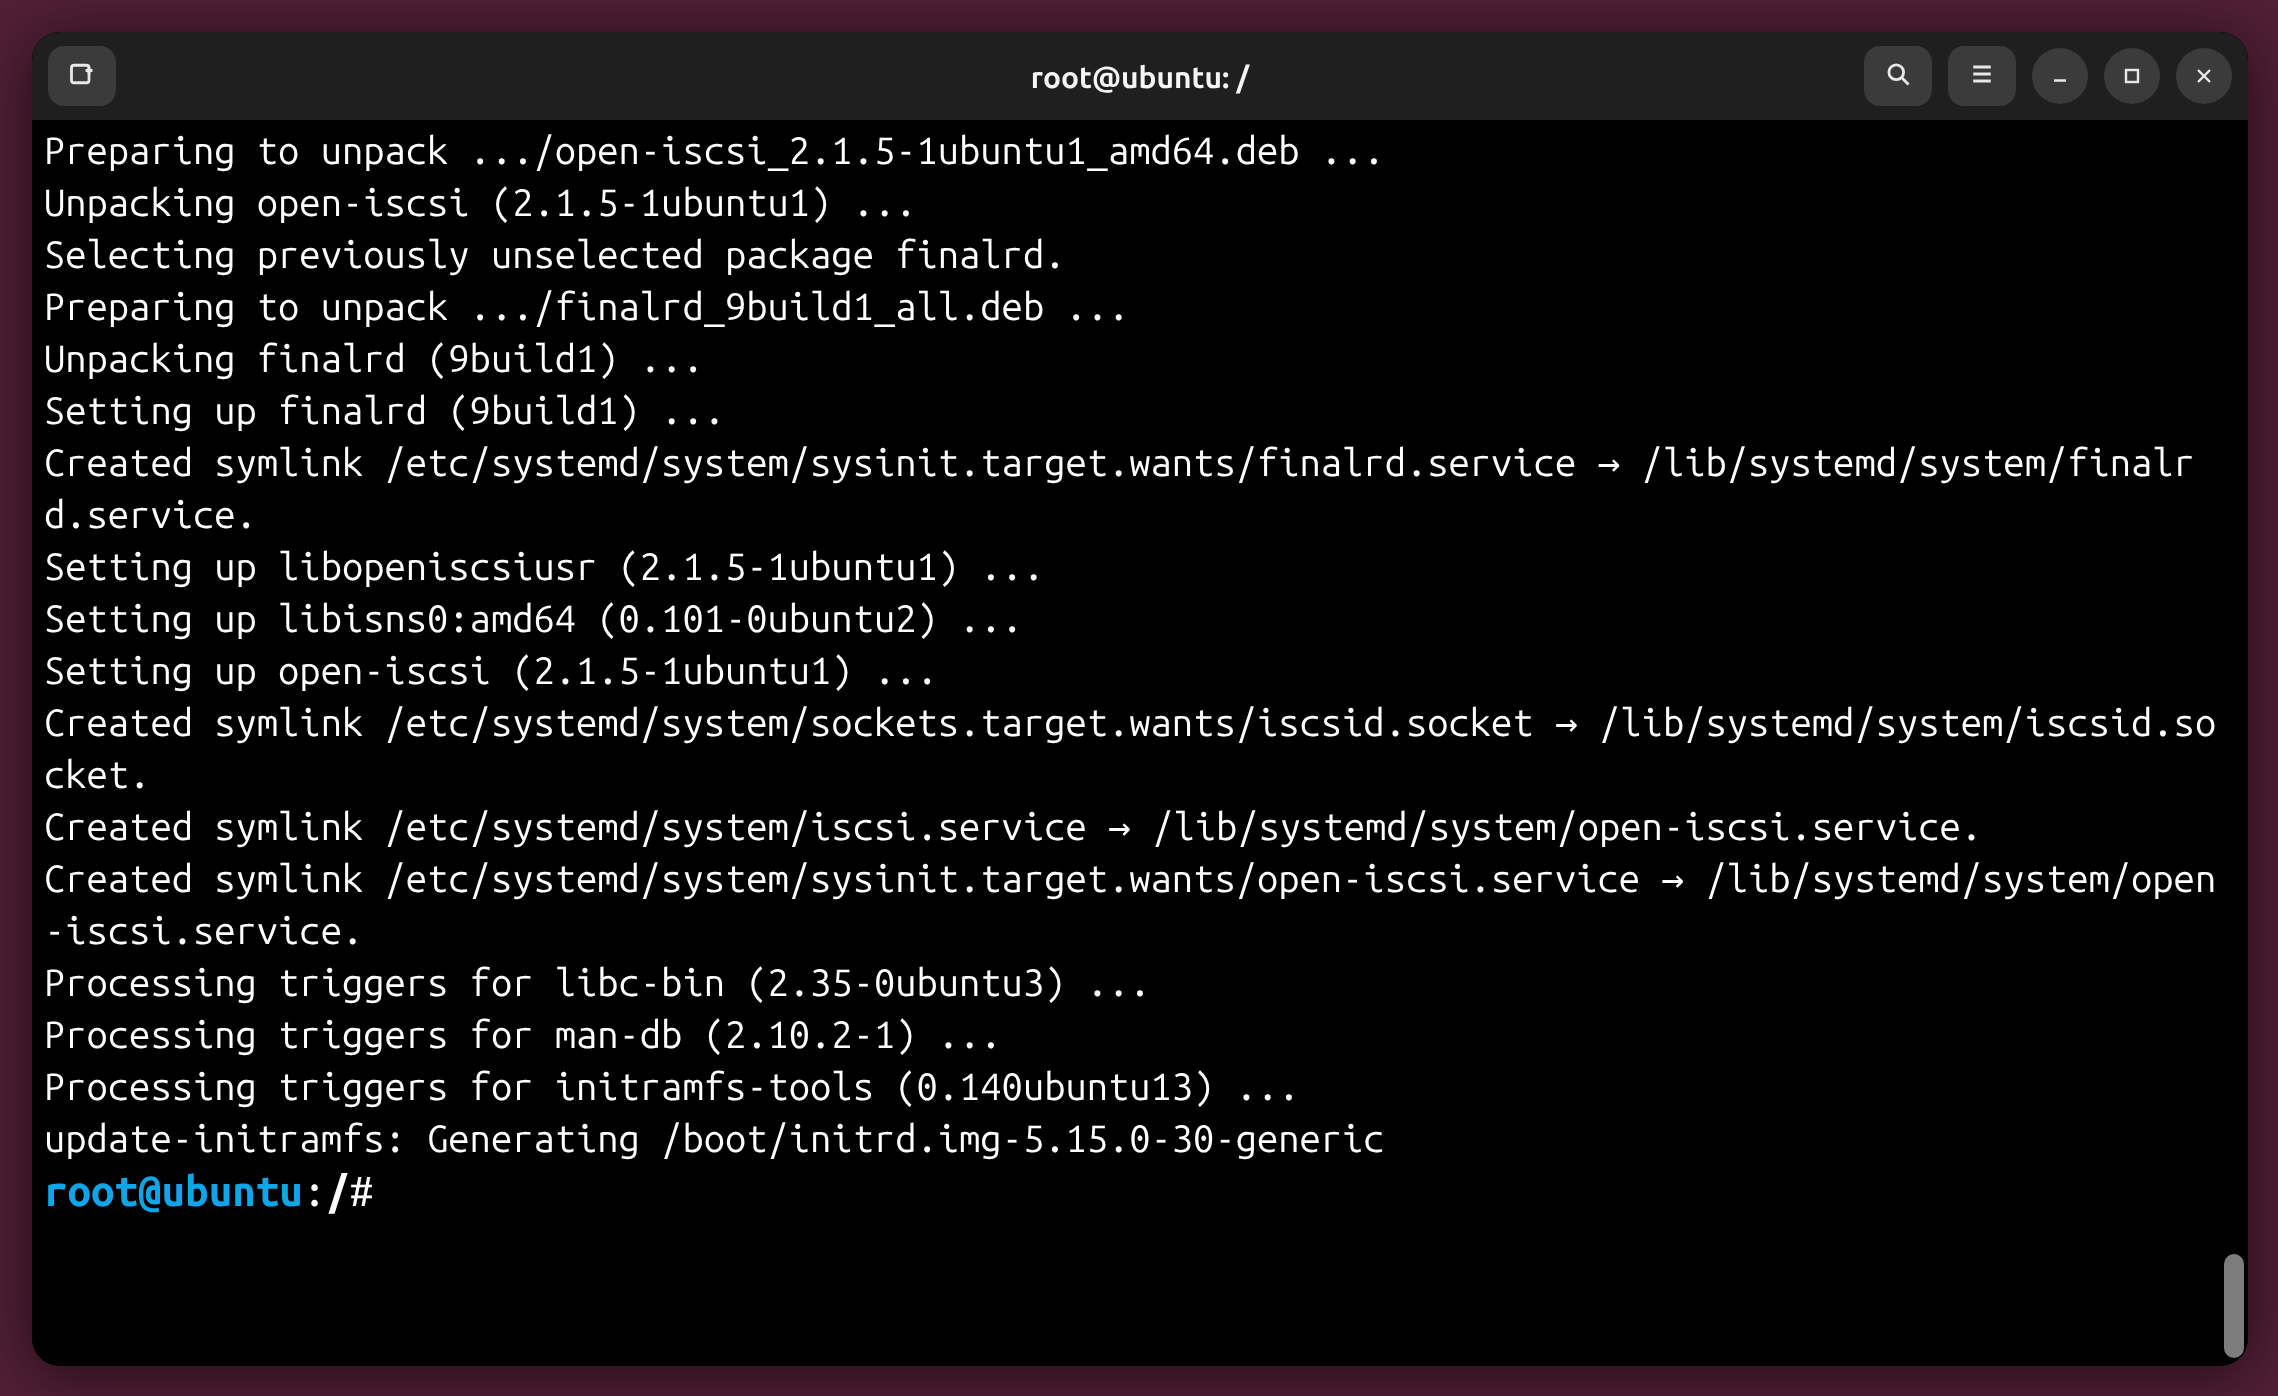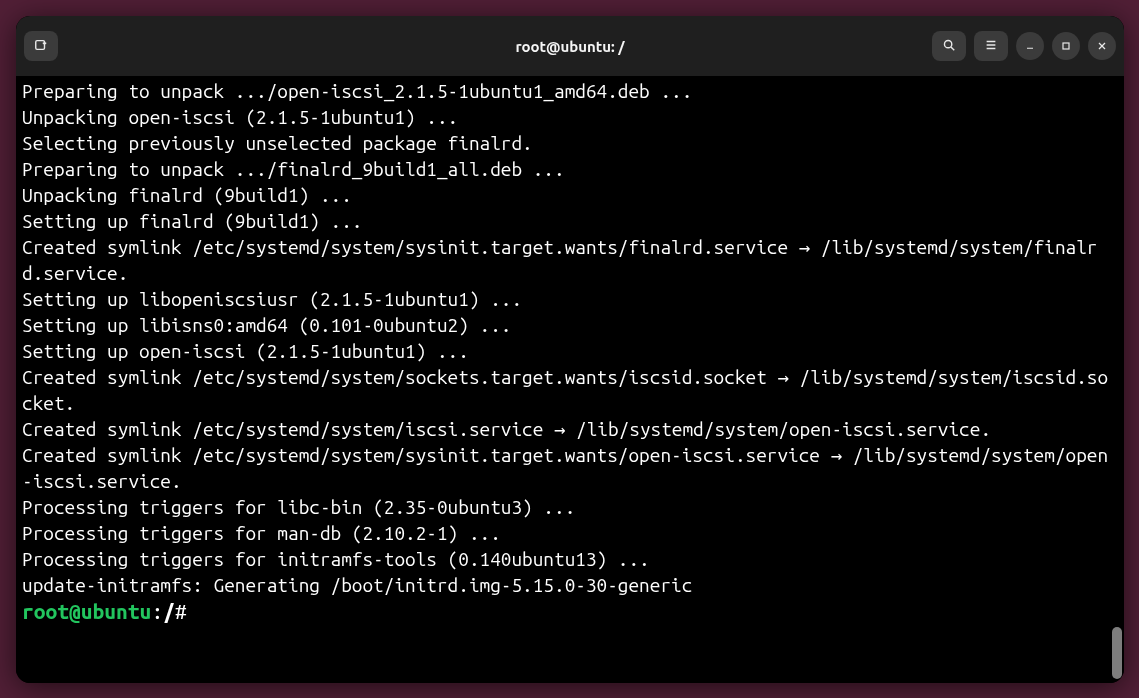--- a/index.html
+++ b/index.html
@@ -12,21 +12,21 @@
     position:absolute;
     left:16px;top:16px;
     width:1108px;height:667px;
     background:#000;
     border-radius:14px;
     box-shadow:0 4px 30px rgba(0,0,0,.6);
     display:flex;flex-direction:column;
     overflow:hidden;
   }
   .titlebar{
-    height:60px;
+    height:44px;
     background:#1f1f1f;
     display:flex;align-items:center;
     padding:0 8px;
     gap:6px;
     color:#f5f5f5;
     font-size:15px;
     border-top-left-radius:14px;border-top-right-radius:14px;
     flex:none;
   }
   .titlebar .spacer{flex:1}
@@ -68,21 +68,21 @@
     font-size:19px;
     line-height:26px;
     color:#ffffff;
     letter-spacing:0;
   }
   .prompt-line{
     font-family:"Ubuntu Mono","DejaVu Sans Mono",Menlo,Consolas,monospace;
     font-size:21px;line-height:26px;color:#fff;
     white-space:pre;
   }
-  .prompt-line .user{color:#22c55e;font-weight:700}
+  .prompt-line .user{color:#0ea5e9;font-weight:700}
   .prompt-line .path{color:#ffffff;font-weight:700}
   .scrollbar-track{
     position:absolute;right:2px;top:0;bottom:0;width:10px;
   }
   .scrollbar-thumb{
     position:absolute;right:0;width:10px;
     height:52px;bottom:4px;
     background:#7d7d7d;border-radius:5px;
   }
 </style>

